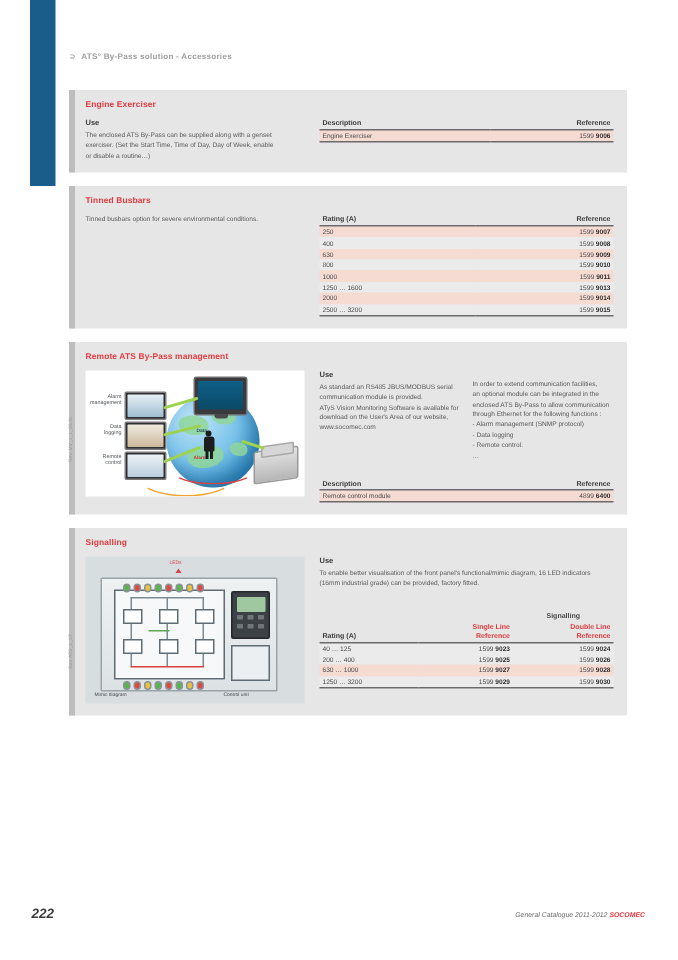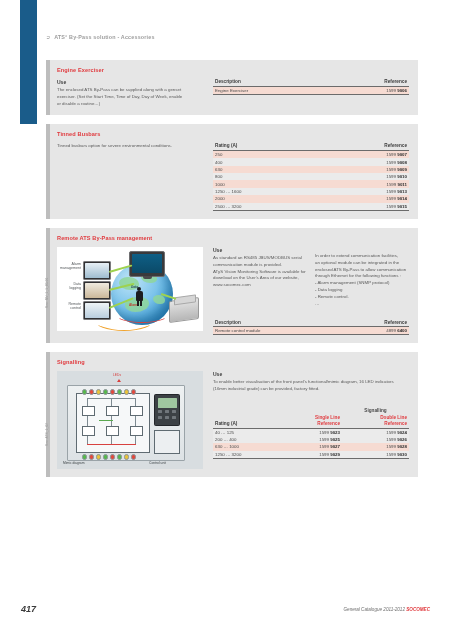--- a/index.html
+++ b/index.html
@@ -703,17 +703,17 @@
               <td class="r refnum"><span>1599 </span><b>9030</b></td>
             </tr>
           </tbody>
         </table>
       </div>
     </div>
   </div>
 
 </div>
 
-<div class="footer-page">417</div>
+<div class="footer-page">222</div>
 <div class="footer-right">
   <span>General Catalogue 2011-2012</span>
   <span class="brand">SOCOMEC</span>
 </div>
 
 </body></html>

